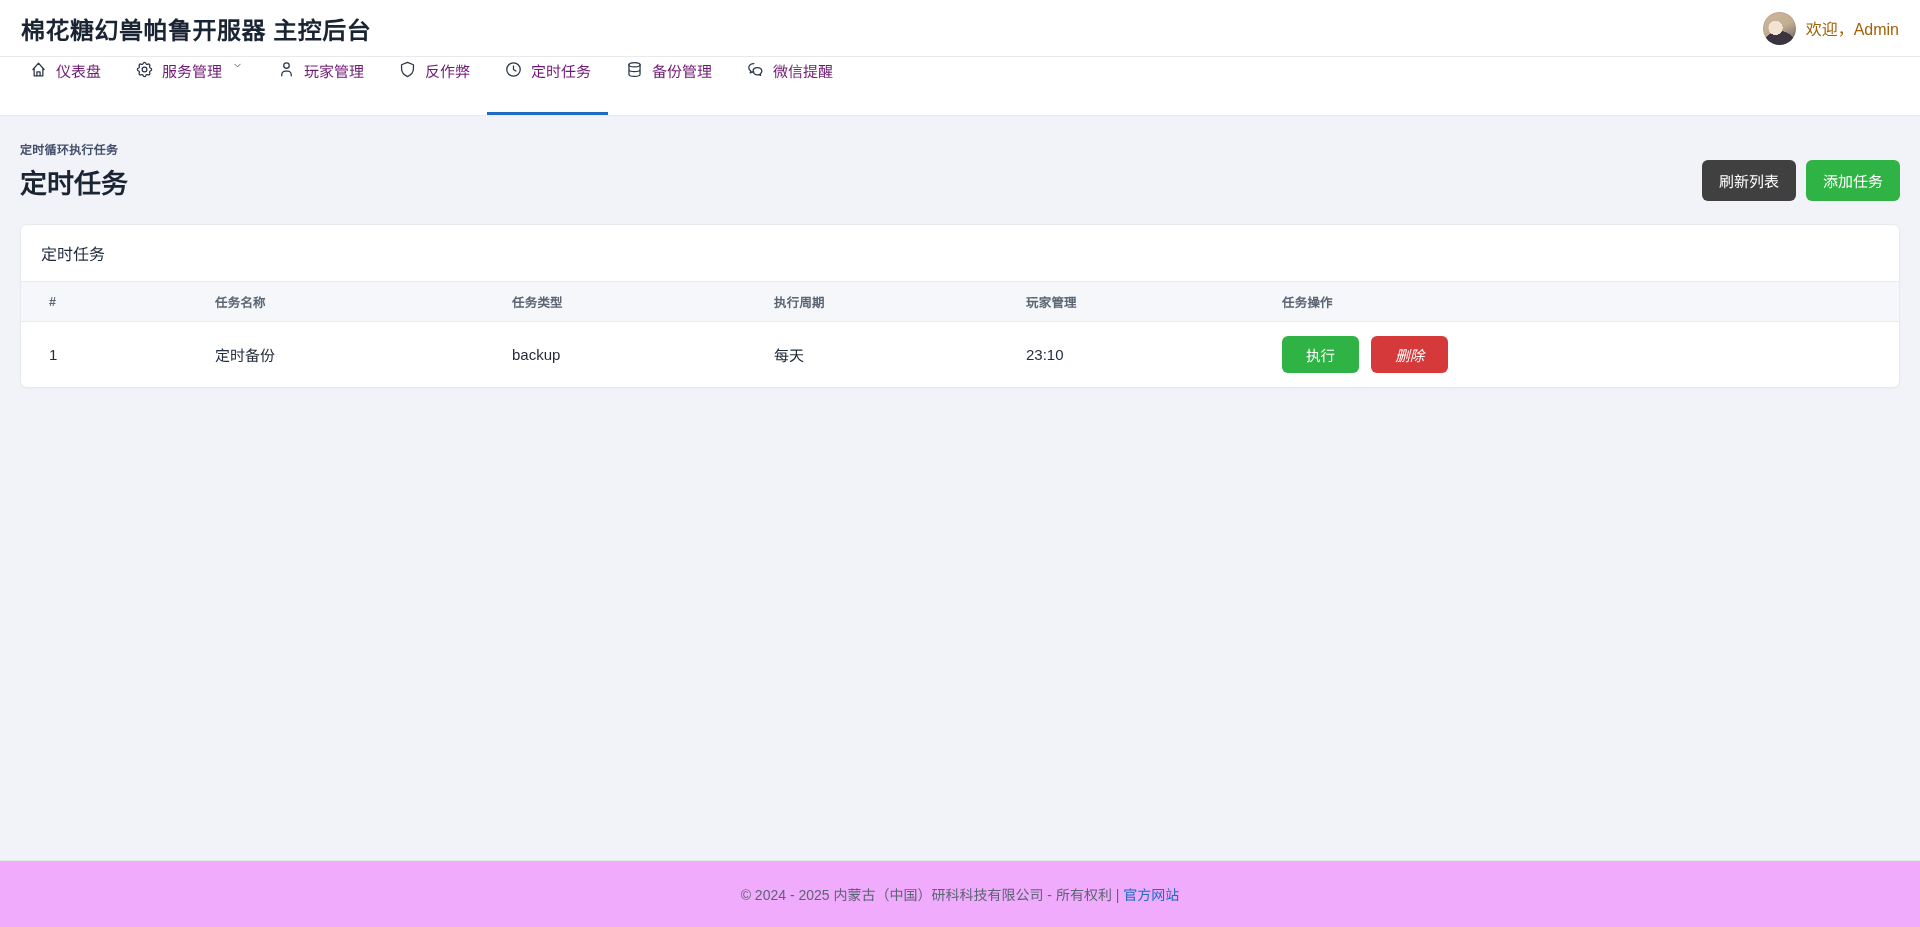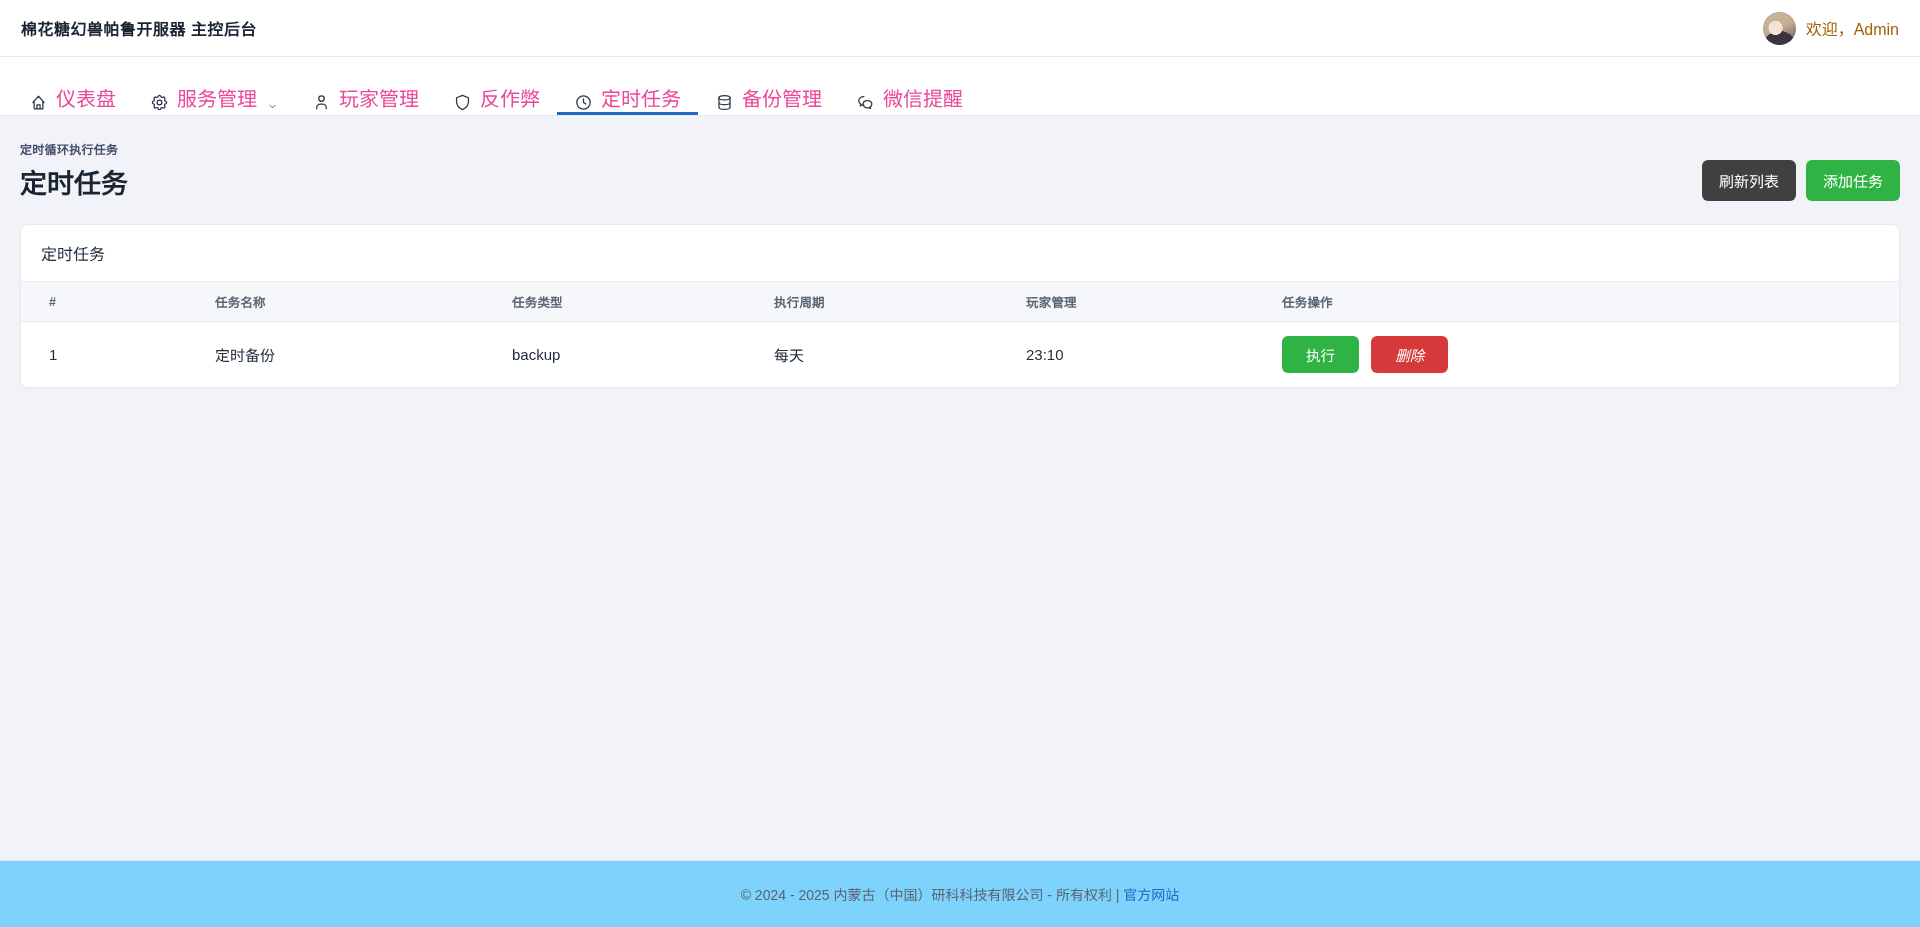--- a/index.html
+++ b/index.html
@@ -16,21 +16,21 @@
   
   .app-header {
     background: #ffffff;
     height: 57px;
     display: flex;
     align-items: center;
     justify-content: space-between;
     padding: 0 21px;
     border-bottom: 1px solid #e8eaed;
   }
-  .app-title { font-size: 16px; font-weight: 700; color: #1a2433; letter-spacing: .5px; }
+  .app-title { font-size: 24px; font-weight: 700; color: #1a2433; letter-spacing: .5px; }
   .user-box { display: flex; align-items: center; gap: 10px; }
   .avatar {
     width: 33px; height: 33px; border-radius: 50%;
     background:
       radial-gradient(circle at 38% 48%, #f2e3d2 0 26%, rgba(0,0,0,0) 27%),
       radial-gradient(circle at 50% 108%, #3a3540 0 42%, rgba(0,0,0,0) 43%),
       linear-gradient(155deg, #cdb89f 0%, #c3ae94 48%, #8d7f73 75%, #474049 100%);
     box-shadow: inset 0 0 0 1px rgba(0,0,0,.08);
   }
   .welcome-text { font-size: 16px; color: #a16207; }
@@ -39,25 +39,25 @@
   .navbar {
     background: #ffffff;
     height: 59px;
     display: flex;
     align-items: stretch;
     padding: 0 12px;
     border-bottom: 1px solid #e8eaed;
   }
   .nav-link {
     display: flex;
-    align-items: flex-end;
+    align-items: flex-start;
     gap: 8px;
     padding: 3px 17px 0 17px;
-    font-size: 20px;
-    color: #ec4899;
+    font-size: 15px;
+    color: #701a75;
     cursor: pointer;
     border-bottom: 3px solid transparent;
     text-decoration: none;
   }
   .nav-link.active { border-bottom-color: #206bc4; }
   .nav-link .icon { display: inline-flex; }
   .nav-link svg { width: 19px; height: 19px; stroke: #2b3648; fill: none; stroke-width: 1.6; stroke-linecap: round; stroke-linejoin: round; }
   .chevron svg { width: 11px; height: 11px; stroke-width: 2; opacity: .8; margin-left: 2px; }
 
   
@@ -121,21 +121,21 @@
     font-size: 14.5px;
     color: #fff;
     cursor: pointer;
     font-family: inherit;
   }
   .btn-run { background: #2fb344; margin-right: 8px; }
   .btn-del { background: #d63939; font-style: italic; }
 
   
   .footer {
-    background: #7dd3fc;
+    background: #f0abfc;
     border-top: 1px solid #e4e6ea;
     text-align: center;
     padding: 23px 0;
     font-size: 14px;
     color: #5b6472;
   }
   .footer a { color: #206bc4; text-decoration: none; }
 </style>
 </head>
 <body>

